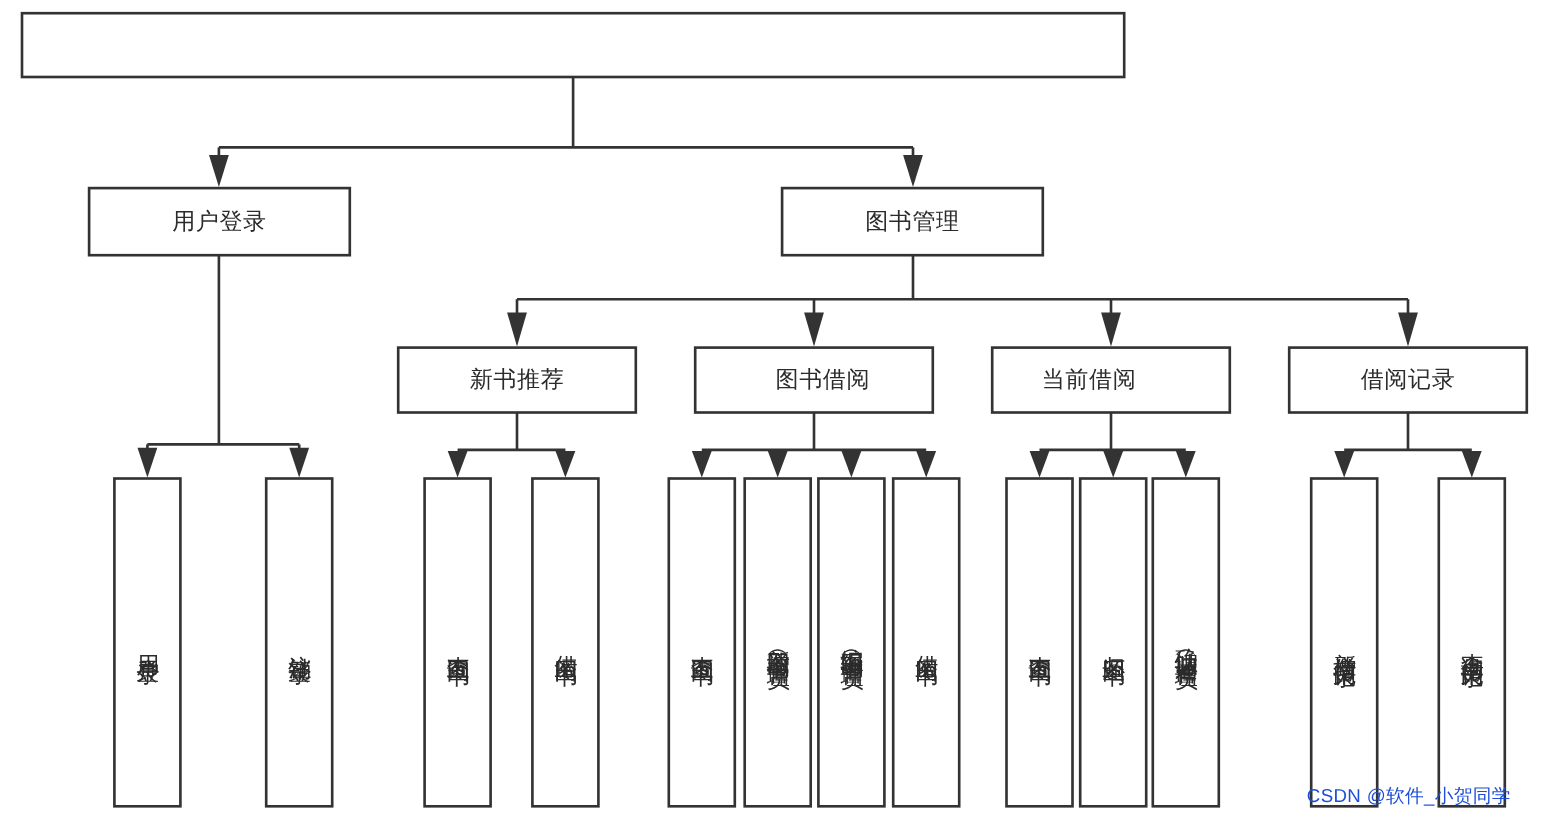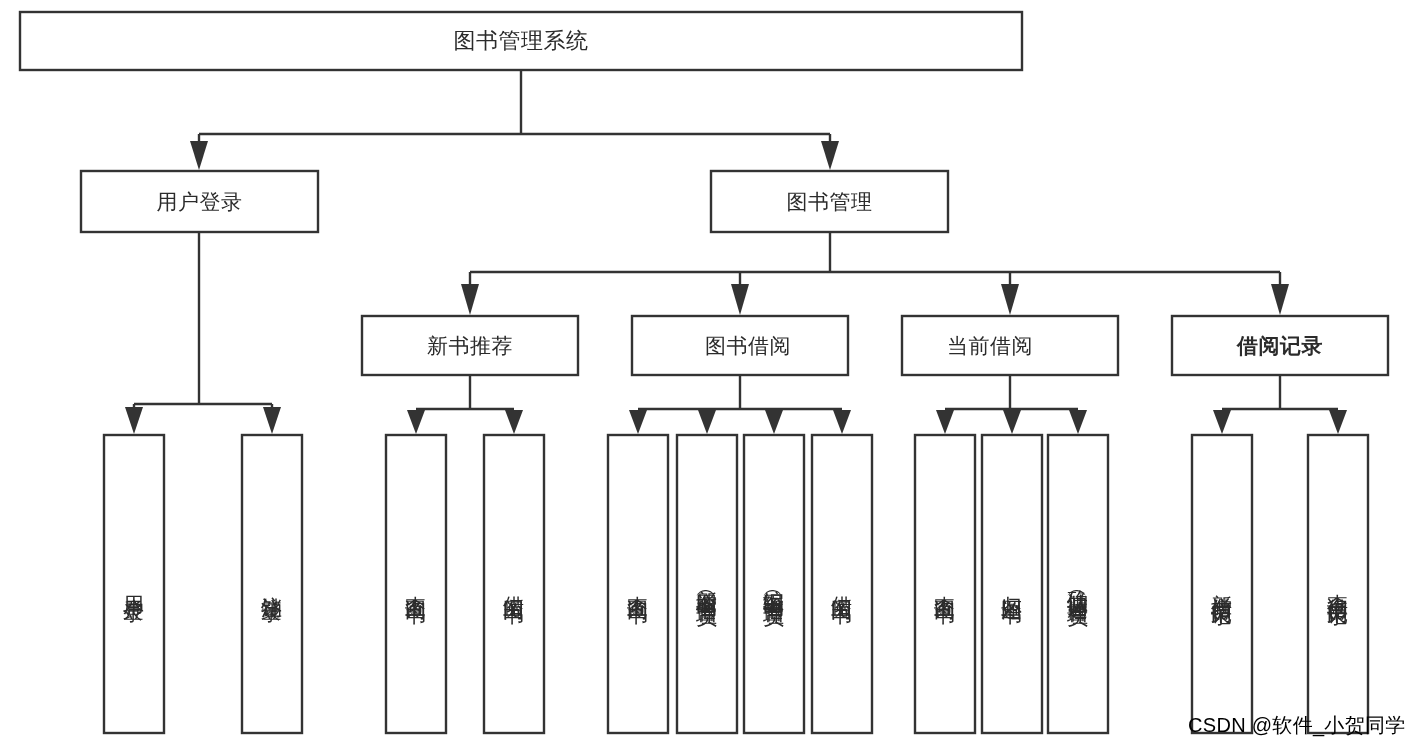--- a/index.html
+++ b/index.html
@@ -64,22 +64,22 @@
     line-height: 1.1;
     white-space: nowrap;
   }
   .title-label {
     font-size: 22px;
   }
   #watermark {
     position: absolute;
     left: 1188px;
     top: 712px;
-    font-size: 20px;
-    color: #000000;
+    font-size: 17px;
+    color: #1d4ed8;
     font-family: "Liberation Sans", "DejaVu Sans", sans-serif;
     white-space: nowrap;
     letter-spacing: 0.3px;
   }
 </style>
 </head>
 <body>
 
 <div id="diagram-root">
 
@@ -156,29 +156,28 @@
     <polygon class="edge-arrow" points="1003,410 1021,410 1012,434"></polygon>
     <polygon class="edge-arrow" points="1069,410 1087,410 1078,434"></polygon>
 
     <path class="edge-line" d="M 1280 375 L 1280 409"></path>
     <path class="edge-line" d="M 1222 409 L 1338 409"></path>
     <polygon class="edge-arrow" points="1213,410 1231,410 1222,434"></polygon>
     <polygon class="edge-arrow" points="1329,410 1347,410 1338,434"></polygon>
 
   </svg>
 
-  <div class="node-label label-h title-label" style="left:20px; top:12px; width:1002px; height:58px;">图书管理系统</div>
 
   <div class="node-label label-h" style="left:81px; top:171px; width:237px; height:61px;">用户登录</div>
   <div class="node-label label-h" style="left:711px; top:171px; width:237px; height:61px;border-radius:16px;">图书管理</div>
 
   <div class="node-label label-h" style="left:362px; top:316px; width:216px; height:59px;text-align:center;">新书推荐</div>
   <div class="node-label label-h" style="left:632px; top:316px; width:216px; height:59px;padding-left:16px;">图书借阅</div>
   <div class="node-label label-h" style="left:902px; top:316px; width:176px; height:59px;">当前借阅</div>
-  <div class="node-label label-h" style="left:1172px; top:316px; width:216px; height:59px;font-weight:bold;">借阅记录</div>
+  <div class="node-label label-h" style="left:1172px; top:316px; width:216px; height:59px;">借阅记录</div>
 
   <div class="node-label label-v" style="left:104px; top:435px; width:60px; height:298px;">用户登录</div>
   <div class="node-label label-v" style="left:242px; top:435px; width:60px; height:298px;">注销登录</div>
 
   <div class="node-label label-v" style="left:386px; top:435px; width:60px; height:298px;">查询图书</div>
   <div class="node-label label-v" style="left:484px; top:435px; width:60px; height:298px;">借阅图书</div>
 
   <div class="node-label label-v" style="left:608px; top:435px; width:60px; height:298px;">查询图书</div>
   <div class="node-label label-v" style="left:677px; top:435px; width:60px; height:298px;">新增图书（管理员）</div>
   <div class="node-label label-v" style="left:744px; top:435px; width:60px; height:298px;">编辑图书（管理员）</div>

